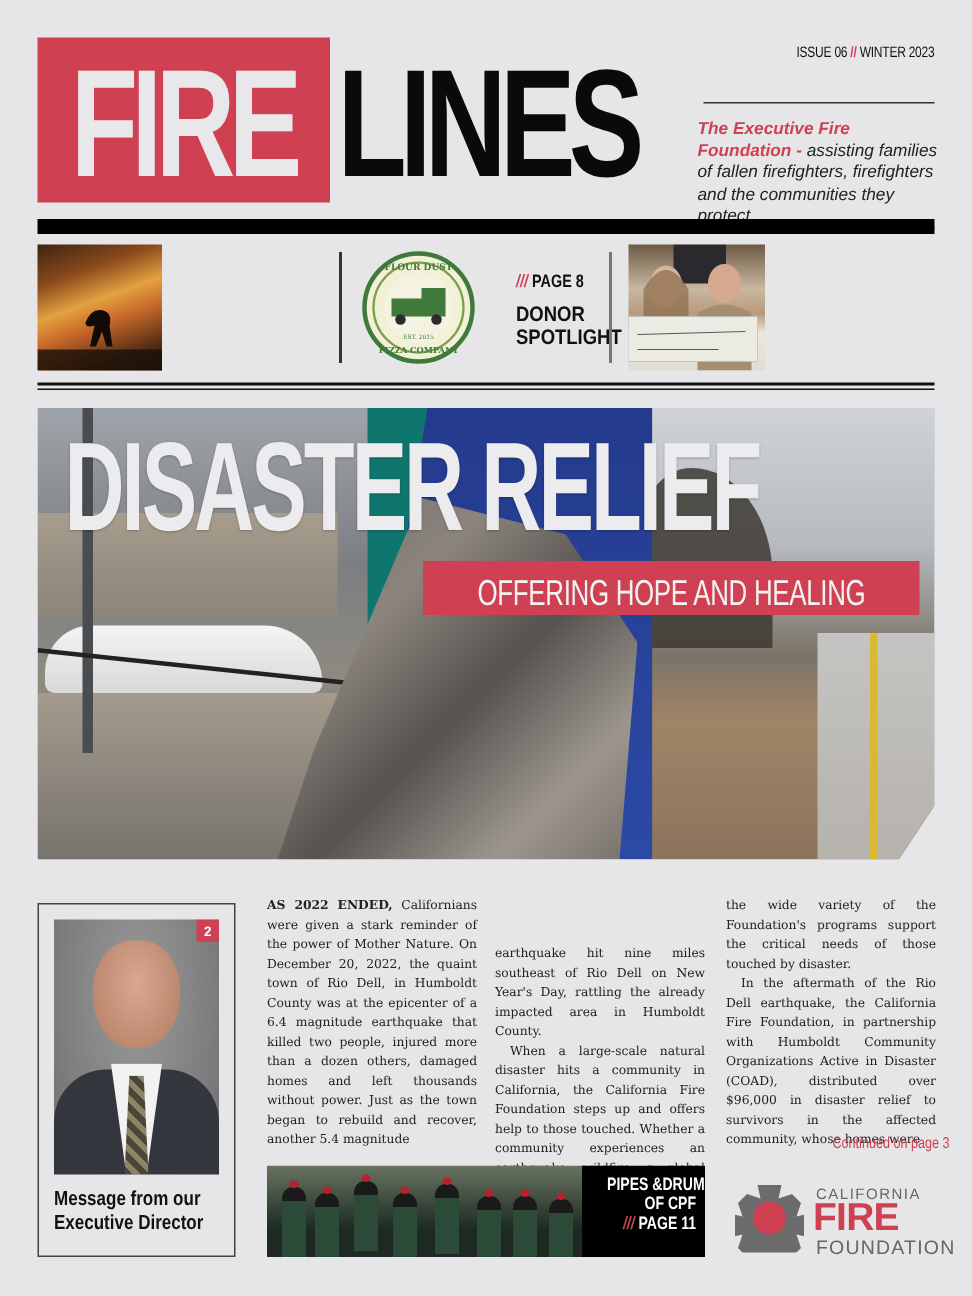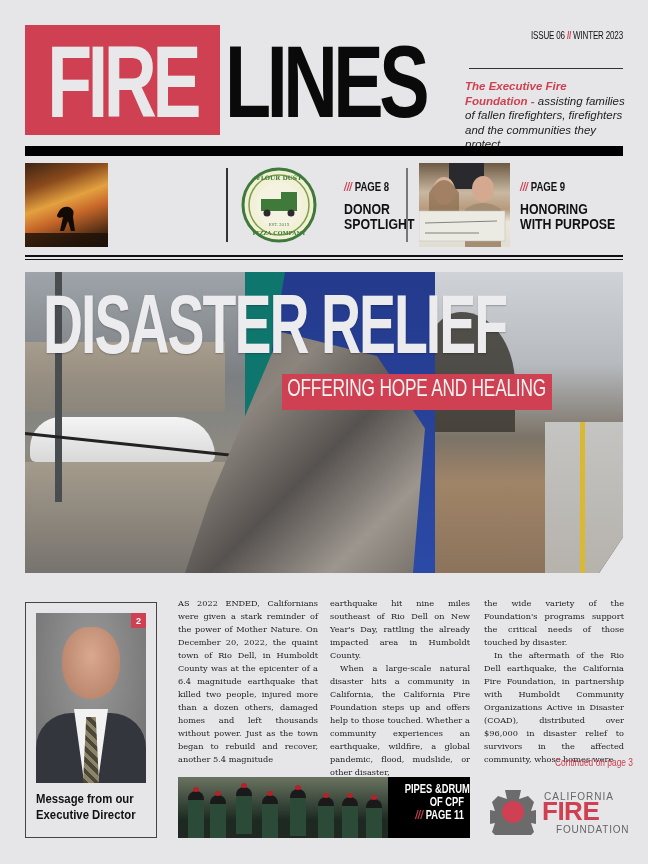--- a/index.html
+++ b/index.html
@@ -40,51 +40,51 @@
   .hero-rail { position: absolute; left: 0; top: 160px; width: 215px; height: 3px; background: #222; transform: rotate(6deg); transform-origin: left; }
   .hero-pole { position: absolute; left: 30px; top: 0; width: 7px; height: 230px; background: #4a4d50; }
   .hero-blue { position: absolute; left: 210px; top: 0; width: 200px; height: 301px; background: linear-gradient(180deg,#243a8c,#2b4aa6); clip-path: polygon(25% 0, 100% 0, 100% 100%, 0 100%); }
   .hero-quake { position: absolute; left: 160px; top: 60px; width: 240px; height: 241px; background: linear-gradient(135deg,#6f6a66 0%,#8c857e 30%,#56524f 55%,#9c968e 80%,#76706a 100%); clip-path: polygon(40% 0, 80% 10%, 100% 40%, 95% 100%, 0 100%, 10% 70%); }
   .hero-rocks { position: absolute; left: 390px; top: 0; width: 208px; height: 301px; background: linear-gradient(180deg,#cfd2d6 0%,#b7bbc0 30%,#7b7367 55%,#a08467 70%,#8b735c 100%); }
   .hero-road { position: absolute; left: 520px; top: 150px; width: 78px; height: 151px; background: linear-gradient(180deg,#c4c4c2,#b6b2ac); }
   .hero-line { position: absolute; left: 555px; top: 150px; width: 5px; height: 151px; background: #d9b932; }
   .hero-cliff { position: absolute; left: 400px; top: 40px; width: 90px; height: 120px; background: #3d3a33; border-radius: 40% 60% 0 0; opacity: 0.85; }
 
   .hero-title { position: absolute; left: 18px; top: 10px; font-weight: bold; font-size: 84px; line-height: 1; color: #ececee; letter-spacing: -3px; transform: scaleX(0.66); transform-origin: left top; white-space: nowrap; text-shadow: 0 1px 2px rgba(0,0,0,0.25); }
-  .hero-sub { position: absolute; left: 257px; top: 102px; width: 270px; height: 36px; background: #cf4152; display: flex; align-items: flex-start; justify-content: center; }
+  .hero-sub { position: absolute; left: 257px; top: 102px; width: 331px; height: 36px; background: #cf4152; display: flex; align-items: flex-end; justify-content: center; }
   .hero-sub span { color: #f2f2f2; font-size: 24px; transform: scaleX(0.72); white-space: nowrap; letter-spacing: -0.3px; display: inline-block; }
 
   .exec-card { position: absolute; left: 25px; top: 602px; width: 132px; height: 236px; border: 1.5px solid #444; background: #e6e6e8; }
   .exec-photo { position: absolute; left: 10px; top: 10px; width: 110px; height: 170px; background: radial-gradient(ellipse at 50% 30%, #9a9a9a, #6e6e6e); overflow: hidden; }
   .exec-head { position: absolute; left: 26px; top: 14px; width: 58px; height: 72px; border-radius: 45% 45% 48% 48%; background: radial-gradient(ellipse at 50% 40%, #d9a88f, #b07c62); }
   .exec-suit { position: absolute; left: 0; top: 100px; width: 110px; height: 70px; background: #33373d; border-radius: 35px 35px 0 0; }
   .exec-shirt { position: absolute; left: 38px; top: 96px; width: 34px; height: 74px; background: #f2f2f2; clip-path: polygon(0 0, 100% 0, 70% 100%, 30% 100%); }
   .exec-tie { position: absolute; left: 47px; top: 104px; width: 16px; height: 66px; background: repeating-linear-gradient(45deg,#4b4638 0 4px,#8c8466 4px 8px); clip-path: polygon(20% 0, 80% 0, 100% 100%, 0 100%); }
   .page-badge { position: absolute; right: 0; top: 0; width: 15px; height: 15px; background: #cf4152; color: #fff; font-size: 9px; font-weight: bold; display: flex; align-items: center; justify-content: center; }
   .exec-caption { position: absolute; left: 10px; top: 188px; width: 118px; font-weight: bold; font-size: 13.5px; line-height: 16px; transform: scaleX(0.84); transform-origin: left top; white-space: nowrap; }
 
   .col { position: absolute; top: 597px; width: 140px; font-family: "DejaVu Serif", serif; font-size: 8.2px; line-height: 13px; color: #222; text-align: justify; hyphens: auto; }
   .col p { margin: 0; }
   .col p.indent { text-indent: 10px; }
-  .lead { font-weight: normal; }
+  .lead { font-weight: bold; }
   .continued { position: absolute; left: 555px; top: 756px; font-size: 10.5px; color: #cf4152; transform: scaleX(0.8); transform-origin: left center; white-space: nowrap; }
 
   .pipes { position: absolute; left: 178px; top: 777px; width: 292px; height: 61px; overflow: hidden; }
   .pipes-photo { position: absolute; left: 0; top: 0; width: 210px; height: 61px; background: linear-gradient(180deg,#6a7360 0%,#3c4a3d 40%,#1c2a22 70%,#202822 100%); }
   .piper { position: absolute; top: 14px; width: 16px; height: 47px; background: linear-gradient(180deg,#1a1a1a 0 20%, #2c4a38 20% 100%); border-radius: 8px 8px 0 0; }
   .piper::before { content: ""; position: absolute; left: 5px; top: -4px; width: 6px; height: 5px; background: #b8202a; border-radius: 50%; }
   .pipes-label { position: absolute; left: 210px; top: 0; width: 82px; height: 61px; background: #000; color: #fff; text-align: right; padding: 6px 6px 0 0; }
   .pipes-label div { font-weight: bold; font-size: 12px; line-height: 13px; transform: scaleX(0.78); transform-origin: right center; white-space: nowrap; }
   .pipes-label .slashes { color: #cf4152; font-style: italic; }
 
   .cff-logo { position: absolute; left: 490px; top: 787px; width: 140px; height: 50px; }
   .cff-mark { position: absolute; left: 0; top: 2px; width: 46px; height: 46px; }
   .cff-text1 { position: absolute; left: 54px; top: 4px; font-size: 10px; color: #666; letter-spacing: 1px; }
   .cff-text2 { position: absolute; left: 52px; top: 11px; font-size: 26px; font-weight: bold; color: #cf4152; letter-spacing: -0.5px; line-height: 1; }
-  .cff-text3 { position: absolute; left: 54px; top: 37px; font-size: 10px; color: #666; letter-spacing: 0.8px; margin-left: 12px; }
+  .cff-text3 { position: absolute; left: 54px; top: 37px; font-size: 13px; color: #666; letter-spacing: 0.8px; }
 
   .thumb-fire { background: linear-gradient(160deg,#3e2412 0%,#8a4a1c 25%,#e3a140 45%,#c9692a 60%,#4d2a14 85%,#1f140c 100%); }
   .thumb-flour { background: transparent; }
   .thumb-honor { background: linear-gradient(180deg,#6c5a45 0%,#c9b8a1 35%,#b89a7c 55%,#eae6da 70%,#e1ddd2 100%); }
 </style>
 </head>
 <body>
 
 <div class="masthead">
   <div class="logo-fire">
@@ -144,27 +144,20 @@
     <svg width="91" height="84" viewBox="0 0 91 84">
       <rect x="30" y="0" width="35" height="26" fill="#2a2a2e"></rect>
       <ellipse cx="25" cy="28" rx="11" ry="14" fill="#d6b39a"></ellipse>
       <path d="M10 30 q15 -26 30 0 l0 30 l-30 0z" fill="#8a6b4c" opacity="0.7"></path>
       <ellipse cx="64" cy="26" rx="11" ry="13" fill="#d4a98f"></ellipse>
       <path d="M46 46 q18 -12 36 0 l0 38 l-36 0z" fill="#a48d70"></path>
       <rect x="0" y="48" width="86" height="30" fill="#ecebe3" stroke="#bbb" stroke-width="0.5"></rect>
       <line x1="6" y1="60" x2="78" y2="58" stroke="#555" stroke-width="0.7"></line>
       <line x1="6" y1="70" x2="60" y2="70" stroke="#555" stroke-width="0.7"></line>
     </svg>
-  </div>
-  <div class="teaser-text" style="left:495px;top:17px;">
-    <div class="teaser-page"><span class="slashes">///</span> <span>PAGE 9</span></div>
-    <div class="teaser-title">
-        <div>HONORING</div>
-        <div>WITH PURPOSE</div>
-      </div>
   </div>
 </div>
 
 <div class="double-rule1"></div>
 <div class="double-rule2"></div>
 
 <div class="hero">
   <div class="hero-flood"></div>
   <div class="hero-building"></div>
   <div class="hero-water"></div>
@@ -193,21 +186,21 @@
   </div>
   <div class="exec-caption">
     <div>Message from our</div>
     <div>Executive Director</div>
   </div>
 </div>
 
 <div class="col" style="left:178px;">
   <p><span class="lead">AS 2022 ENDED,</span><span> Californians were given a stark reminder of the power of Mother Nature. On December 20, 2022, the quaint town of Rio Dell, in Humboldt County was at the epicenter of a 6.4 magnitude earthquake that killed two people, injured more than a dozen others, damaged homes and left thousands without power. Just as the town began to rebuild and recover, another 5.4 magnitude</span></p>
 </div>
-<div class="col" style="left:330px;">
+<div class="col" style="left:330px;margin-top:32px;">
   <p>earthquake hit nine miles southeast of Rio Dell on New Year's Day, rattling the already impacted area in Humboldt County.</p>
   <p class="indent">When a large-scale natural disaster hits a community in California, the California Fire Foundation steps up and offers help to those touched. Whether a community experiences an earthquake, wildfire, a global pandemic, flood, mudslide, or other disaster,</p>
 </div>
 <div class="col" style="left:484px;">
   <p>the wide variety of the Foundation's programs support the critical needs of those touched by disaster.</p>
   <p class="indent">In the aftermath of the Rio Dell earthquake, the California Fire Foundation, in partnership with Humboldt Community Organizations Active in Disaster (COAD), distributed over $96,000 in disaster relief to survivors in the affected community, whose homes were</p>
 </div>
 <div class="continued">Continued on page 3</div>
 
 <div class="pipes">

